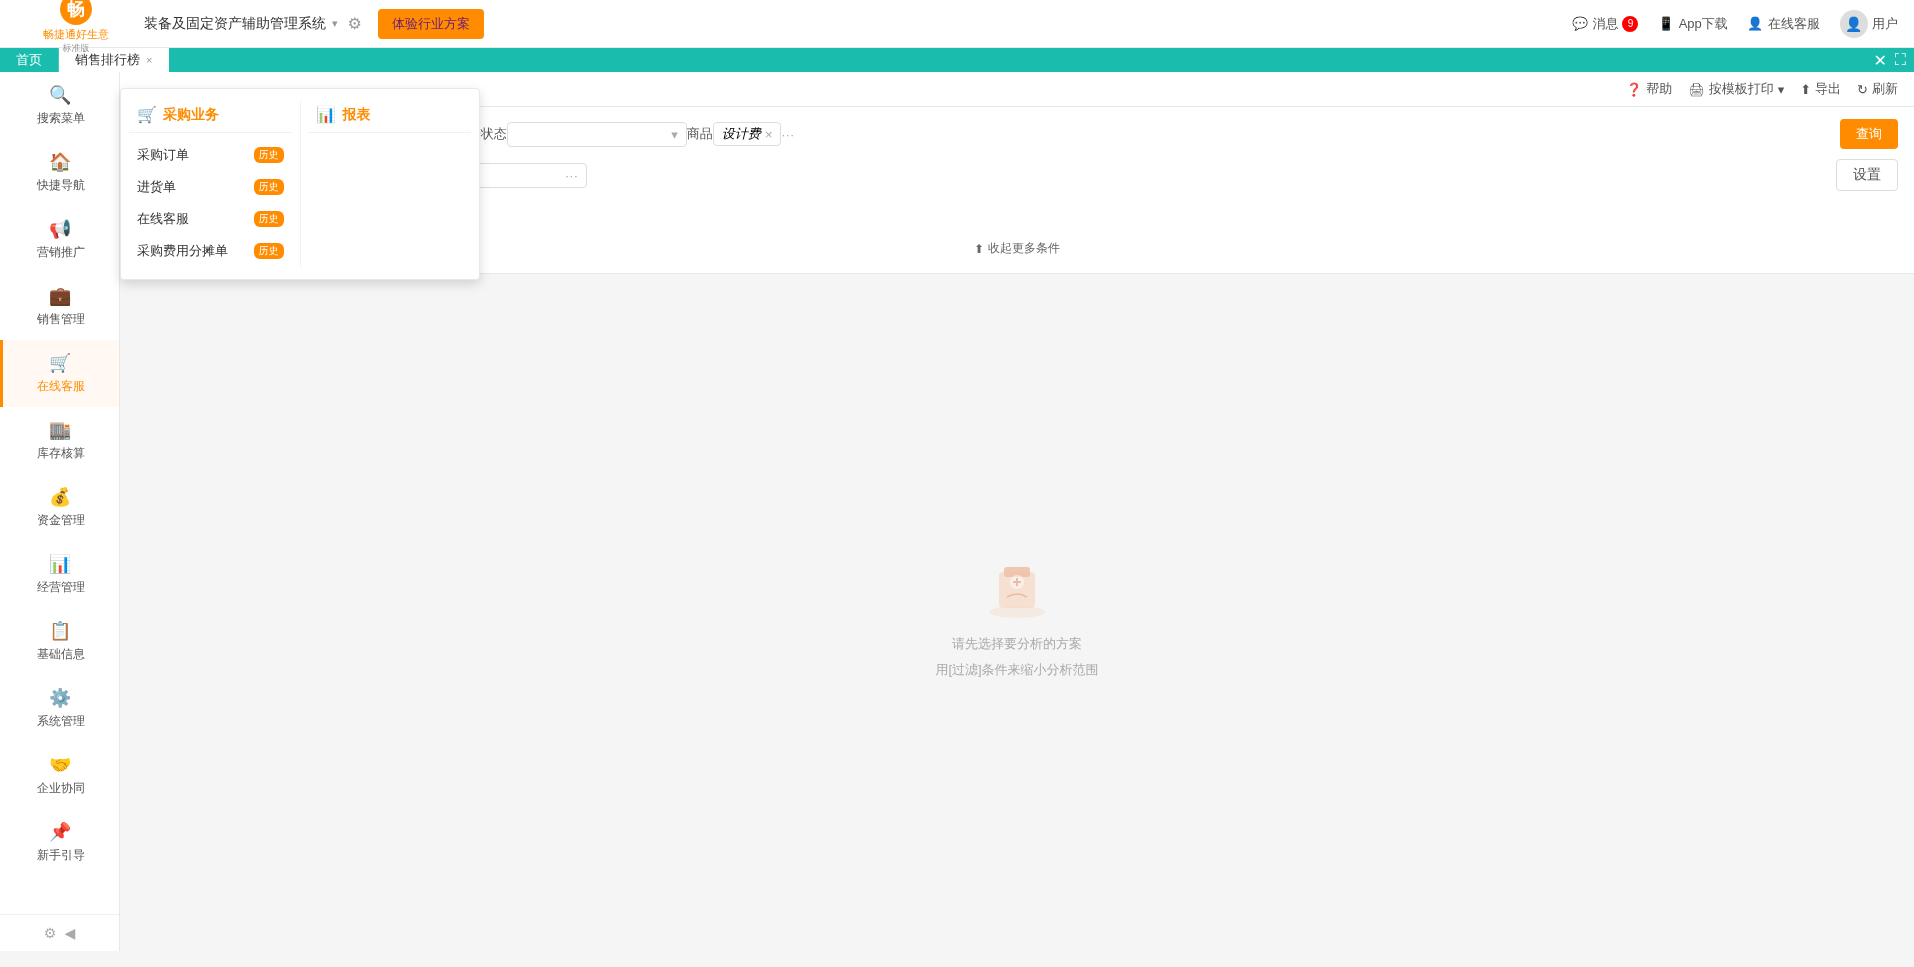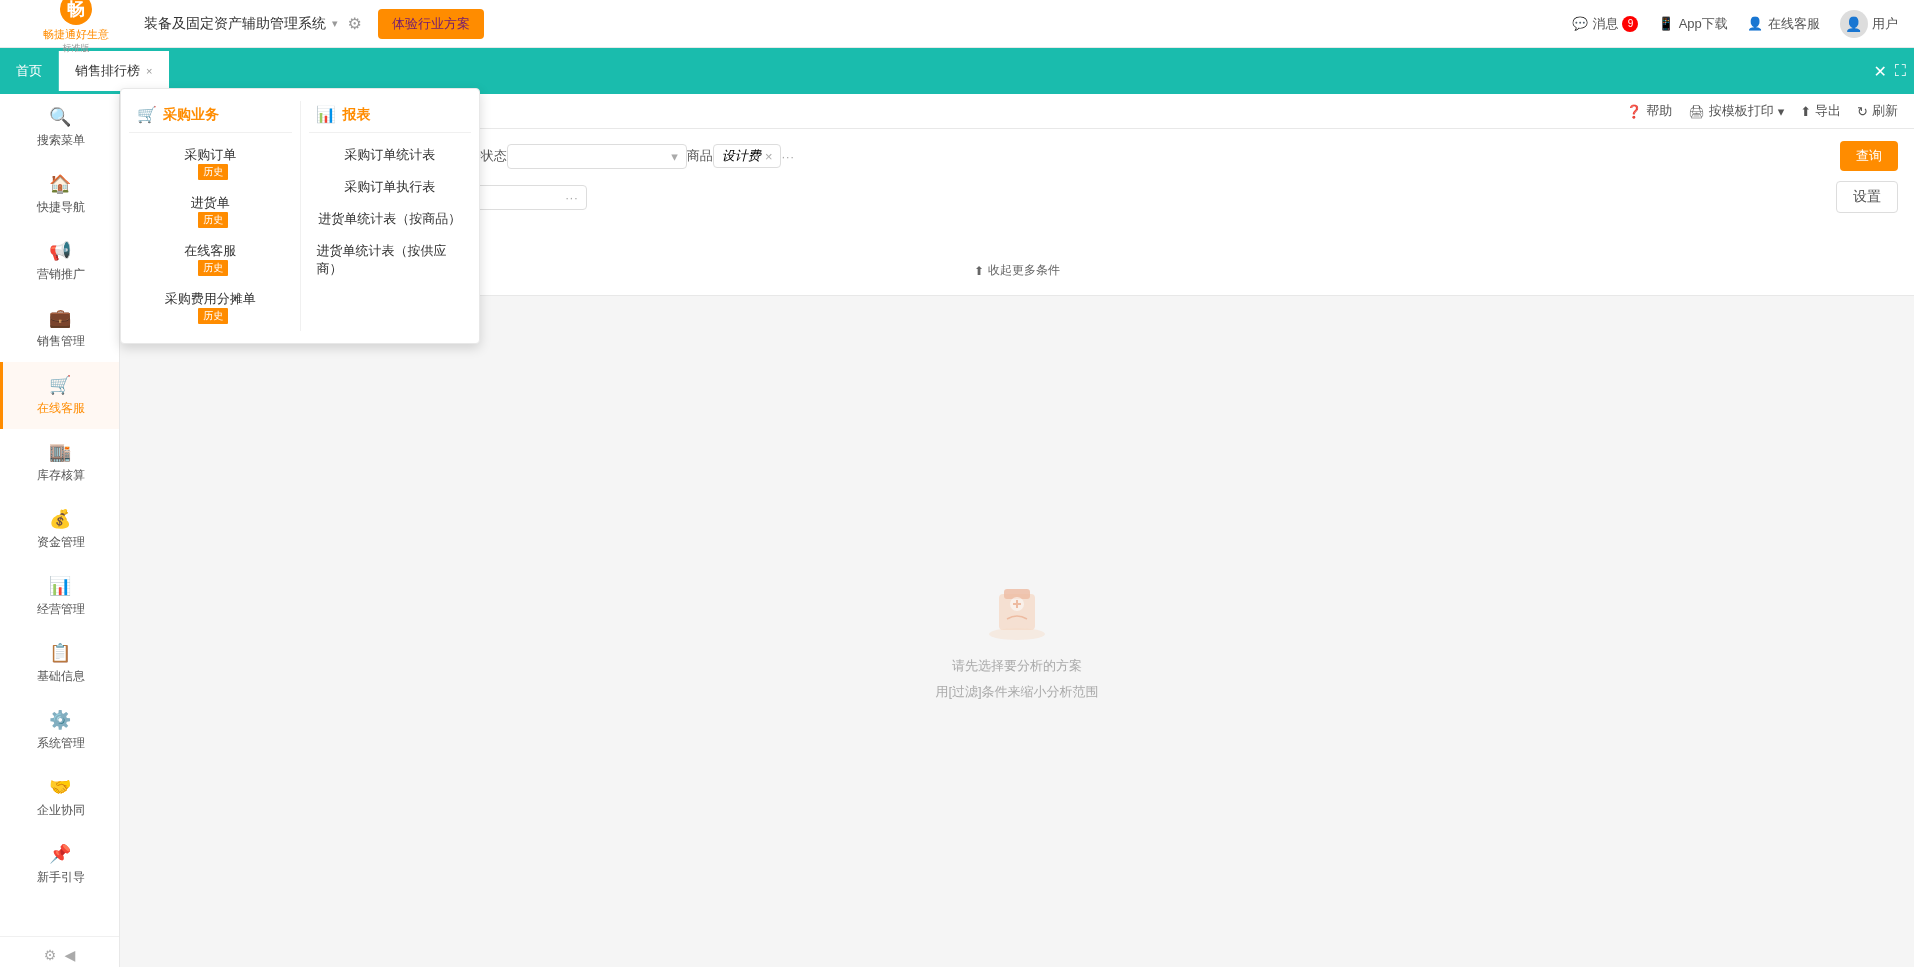--- a/index.html
+++ b/index.html
@@ -25,21 +25,21 @@
       margin-left: 16px; background: #ff8c00; color: #701a75; border: none; border-radius: 4px;
       padding: 6px 14px; cursor: pointer; font-size: 13px;
     }
     .topbar-right { margin-left: auto; display: flex; align-items: center; gap: 20px; }
     .topbar-item { display: flex; align-items: center; gap: 4px; color: #555; cursor: pointer; font-size: 13px; }
     .topbar-item .badge { background: #f00; color: #fff; border-radius: 50%; width: 16px; height: 16px; font-size: 10px; display: flex; align-items: center; justify-content: center; }
     .user-avatar { width: 28px; height: 28px; border-radius: 50%; background: #ddd; display: flex; align-items: center; justify-content: center; color: #888; font-size: 14px; }
 
     
     .tabbar {
-      display: flex; align-items: center; height: 46px;
+      display: flex; align-items: center; height: 24px;
       background: #1abcad; padding: 0 0 0 0;
     }
     .tab {
       display: flex; align-items: center; height: 40px; padding: 0 16px;
       color: #fff; cursor: pointer; font-size: 13px; border-right: 1px solid rgba(255,255,255,0.2);
       white-space: nowrap;
     }
     .tab.active { background: #fff; color: #333; }
     .tab .close-btn { margin-left: 6px; color: #999; font-size: 11px; }
     .tabbar-right { margin-left: auto; display: flex; align-items: center; gap: 8px; padding-right: 8px; }
@@ -122,25 +122,25 @@
     }
     .dropdown-col { flex: 1; padding: 0 8px; }
     .dropdown-col-title {
       display: flex; align-items: center; gap: 6px;
       color: #ff8c00; font-size: 14px; font-weight: bold;
       padding: 4px 8px 8px 8px; border-bottom: 1px solid #f0f0f0; margin-bottom: 6px;
     }
     .dropdown-col-title .col-icon { font-size: 16px; }
     .dropdown-item {
       display: flex; align-items: center; justify-content: space-between;
-      padding: 7px 8px; cursor: pointer; color: #333; font-size: 13px; border-radius: 3px; flex-direction: column;
+      padding: 7px 8px; cursor: pointer; color: #333; font-size: 13px; border-radius: 3px;
     }
     .history-badge {
       background: #ff8c00; color: #fff; font-size: 10px;
-      padding: 1px 5px; border-radius: 1px; margin-left: 6px;
+      padding: 1px 5px; border-radius: 6px; margin-left: 6px;
     }
     .dropdown-col.right { border-left: 1px solid #f0f0f0; }
   </style>
 </head>
 <body>
 
 <div class="topbar">
   <div class="logo-area">
     <div class="logo-icon">
       <span>畅</span>
@@ -365,28 +365,14 @@
           <span>采购费用分摊单</span>
           <span class="history-badge">历史</span>
         </div>
       </div>
   </div>
   <div class="dropdown-col right">
     <div class="dropdown-col-title">
       <span class="col-icon">📊</span>
       <span>报表</span>
     </div>
-    <div id="dropdown-right-items">
-        <div class="dropdown-item">
-          <span>采购订单统计表</span>
-        </div>
-        <div class="dropdown-item">
-          <span>采购订单执行表</span>
-        </div>
-        <div class="dropdown-item">
-          <span>进货单统计表（按商品）</span>
-        </div>
-        <div class="dropdown-item">
-          <span>进货单统计表（按供应商）</span>
-        </div>
-      </div>
   </div>
 </div>
 
 </body></html>

